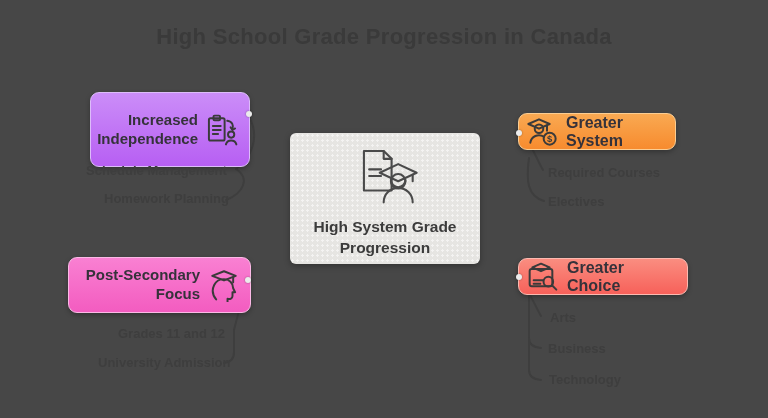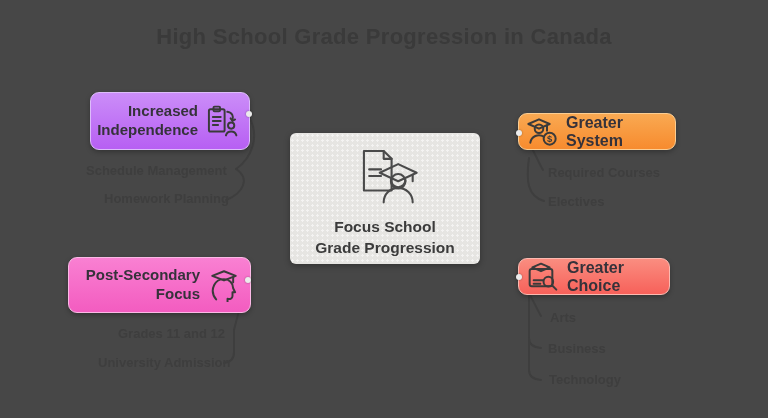--- a/index.html
+++ b/index.html
@@ -23,21 +23,21 @@
     position:absolute;
     display:flex; align-items:center;
     border-radius:9px;
     font-weight:bold; color:#35323a;
     box-shadow:0 2px 5px rgba(0,0,0,.28);
     cursor:pointer;
   }
   .branch-node .icon { flex:0 0 auto; display:flex; align-items:center; justify-content:center; }
   .branch-node svg { display:block; }
   .node-purple {
-    left:90px; top:92px; width:160px; height:58px;
+    left:90px; top:92px; width:160px; height:75px;
     padding:6px 10px 6px 12px; gap:7px;
     background:linear-gradient(180deg,#cb8df8 0%,#b75ff3 100%);
     border:1px solid #ddbcfa;
     font-size:15px; line-height:1.25; text-align:right;
     justify-content:flex-end;
   }
   .node-orange {
     left:518px; top:113px; width:158px; height:37px;
     padding:4px 10px 4px 8px; gap:7px;
     background:linear-gradient(180deg,#f9a952 0%,#f78b2e 100%);
@@ -46,21 +46,21 @@
   }
   .node-pink {
     left:68px; top:257px; width:183px; height:56px;
     padding:6px 10px 6px 14px; gap:8px;
     background:linear-gradient(180deg,#f980d2 0%,#f35cc0 100%);
     border:1px solid #fbb9e6;
     font-size:15px; line-height:1.25; text-align:right;
     justify-content:flex-end;
   }
   .node-red {
-    left:518px; top:258px; width:152px; height:37px;
+    left:518px; top:258px; width:170px; height:37px;
     padding:4px 10px 4px 8px; gap:8px;
     background:linear-gradient(180deg,#fa8d80 0%,#f7615a 100%);
     border:1px solid #fcb9b0;
     font-size:16px;
   }
   .center-node {
     position:absolute; left:290px; top:133px; width:190px; height:131px;
     background:#e6e5e2;
     background-image:radial-gradient(rgba(255,255,255,.55) 1px, transparent 1.2px);
     background-size:5px 5px;
@@ -110,21 +110,21 @@
       <path d="M10,3 h15 l6,6 v24 h-21 z"></path>
       <path d="M25,3 v6 h6"></path>
       <path d="M14,17 h9 M14,22 h9"></path>
       <circle cx="36" cy="26" r="5.5"></circle>
       <path d="M30.5,25 a5.5,5.5 0 0 0 11,0"></path>
       <path d="M36,13 L50,19.5 L36,26 L22,19.5 Z"></path>
       <path d="M47,21 v5"></path>
       <path d="M25,42 a11,11 0 0 1 22,0"></path>
     </svg>
   </span>
-  <div class="label">Focus School Grade Progression</div>
+  <div class="label">High System Grade Progression</div>
 </div>
 
 <div class="branch-node node-purple">
   <span>Increased Independence</span>
   <span class="icon">
     <svg width="34" height="34" viewBox="0 0 26 26" fill="none" stroke="#3a3a3a" stroke-width="1.5" stroke-linejoin="round" stroke-linecap="round">
       <rect x="3" y="4" width="12" height="17" rx="1.2"></rect>
       <rect x="6.5" y="2" width="5" height="3.5" rx="0.8"></rect>
       <path d="M6,10 h6 M6,13 h6 M6,16 h4"></path>
       <path d="M17,6 c4,0.5 5,3.5 4,6.5"></path>

